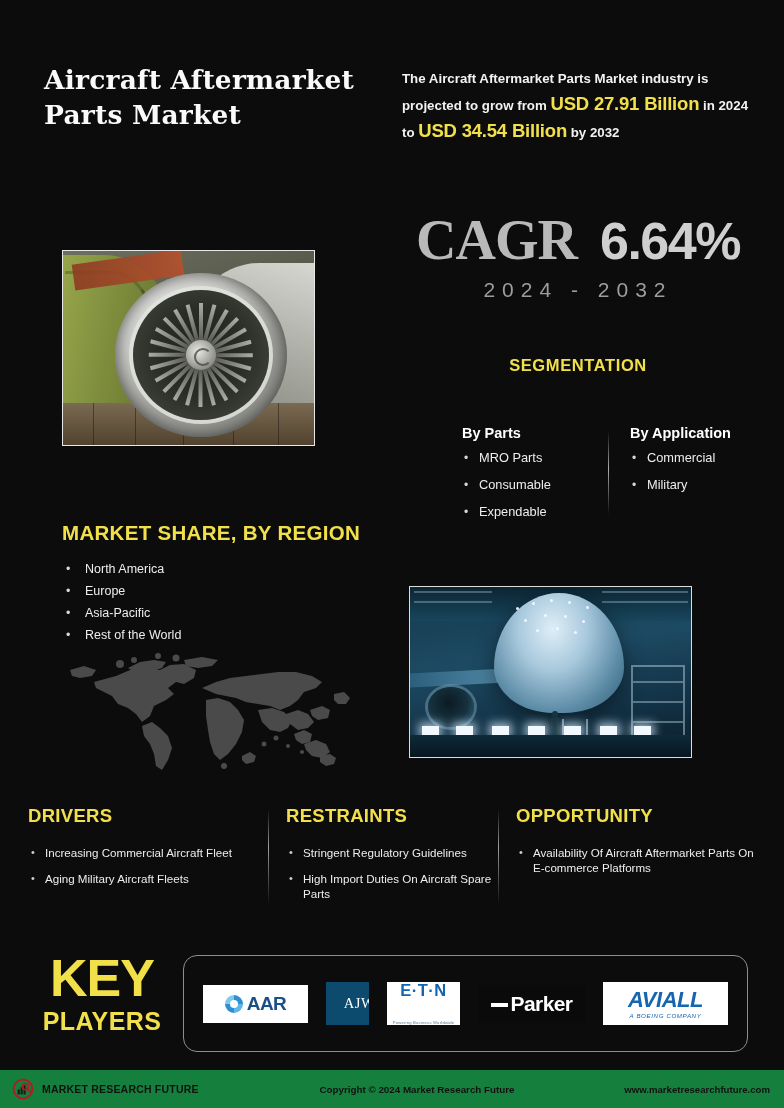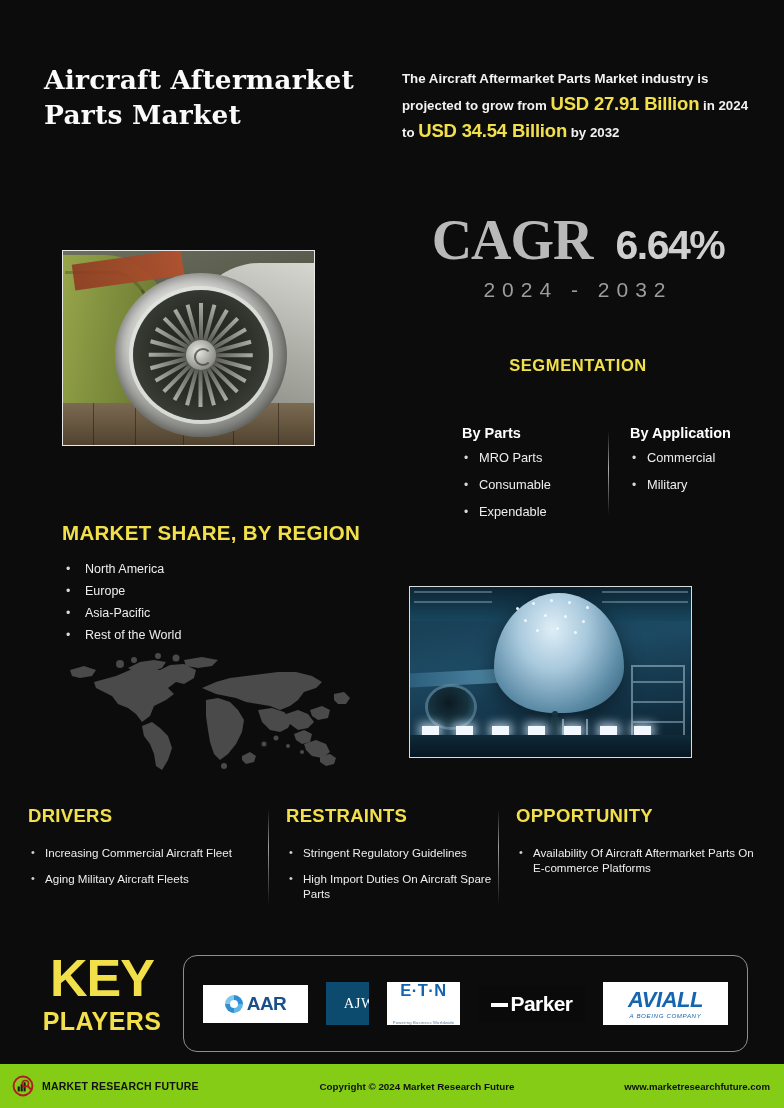--- a/index.html
+++ b/index.html
@@ -34,21 +34,21 @@
 
   
   #cagr-wrap { position:absolute; left:402px; top:208px; width:352px; text-align:center; }
   #cagr-line { white-space:nowrap; }
   #cagr-label {
     font-family:"Liberation Serif", serif;
     font-size:56px; color:#b9b9b9; letter-spacing:-1px; vertical-align:baseline;font-weight:bold;
   }
   #cagr-value {
     font-family:"Liberation Sans", sans-serif;
-    font-size:41px; font-weight:700; color:#cfcfcf; letter-spacing:-1.5px;
+    font-size:52px; font-weight:700; color:#cfcfcf; letter-spacing:-1.5px;
     margin-left:23px;
   }
   #cagr-years {
     margin-top:6px; font-size:21px; color:#9d9d9d;
     letter-spacing:7px; font-weight:400;
   }
 
   
   #segmentation-title {
     position:absolute; left:402px; top:356px; width:352px;
@@ -317,22 +317,22 @@
     color:#1565b0; font-size:22px; font-weight:700; font-style:italic;
     letter-spacing:-0.5px; line-height:23px;
   }
   .lg-aviall .av-sub {
     color:#1565b0; font-size:6.2px; font-style:italic; letter-spacing:0.6px;
     margin-top:1px;
   }
 
   
   #footer {
-    position:absolute; left:0; bottom:0; width:784px; height:44px;
-    background:#84cc16; display:flex; align-items:center;justify-content:center;
+    position:absolute; left:0; bottom:0; width:784px; height:38px;
+    background:#15803d; display:flex; align-items:center;justify-content:center;
   }
   #footer-brand {
     display:flex; align-items:center; padding-left:12px; width:300px;
   }
   #mrf-logo { width:22px; height:22px; position:relative; margin-right:8px; }
   #footer-brand-text {
     color:#111; font-size:10.5px; font-weight:700; letter-spacing:0.2px;
   }
   #footer-copy {
     flex:1; text-align:center; color:#111; font-size:9.8px; font-weight:700;

